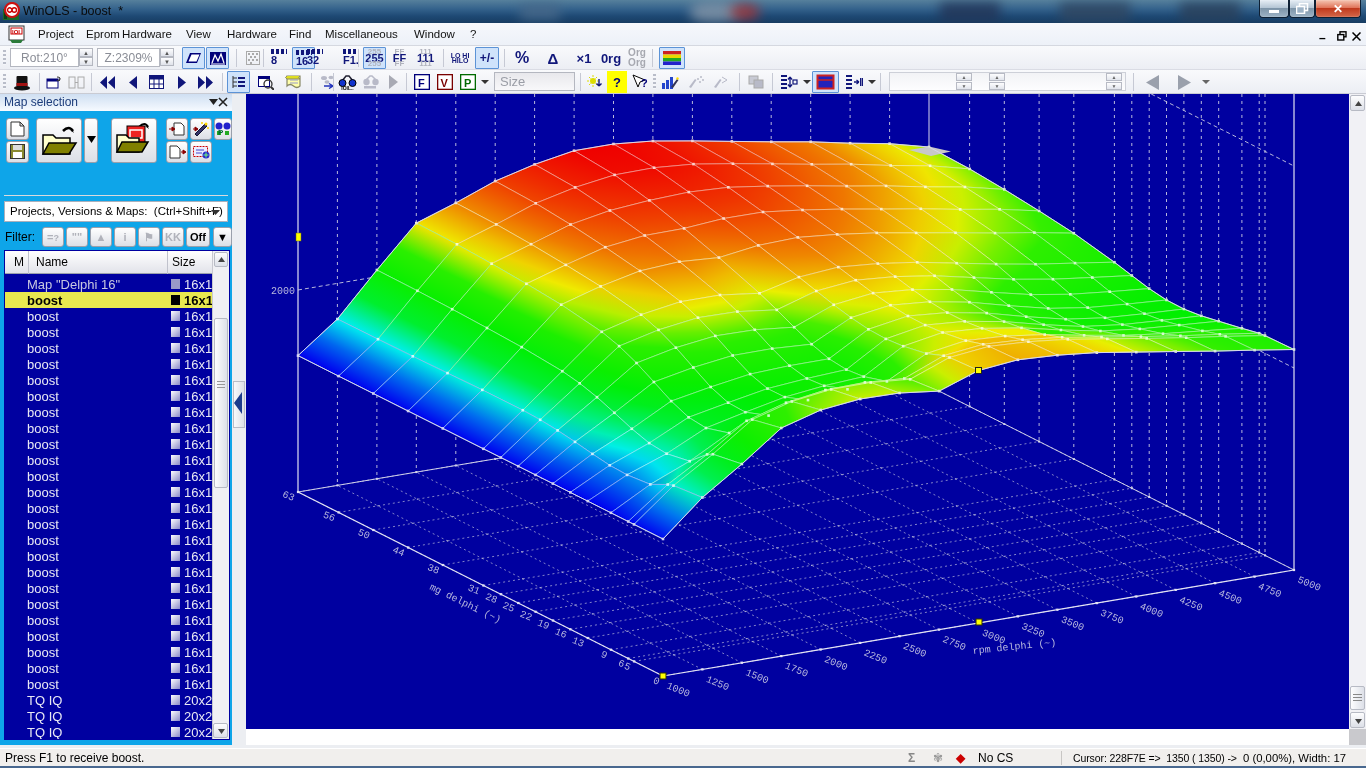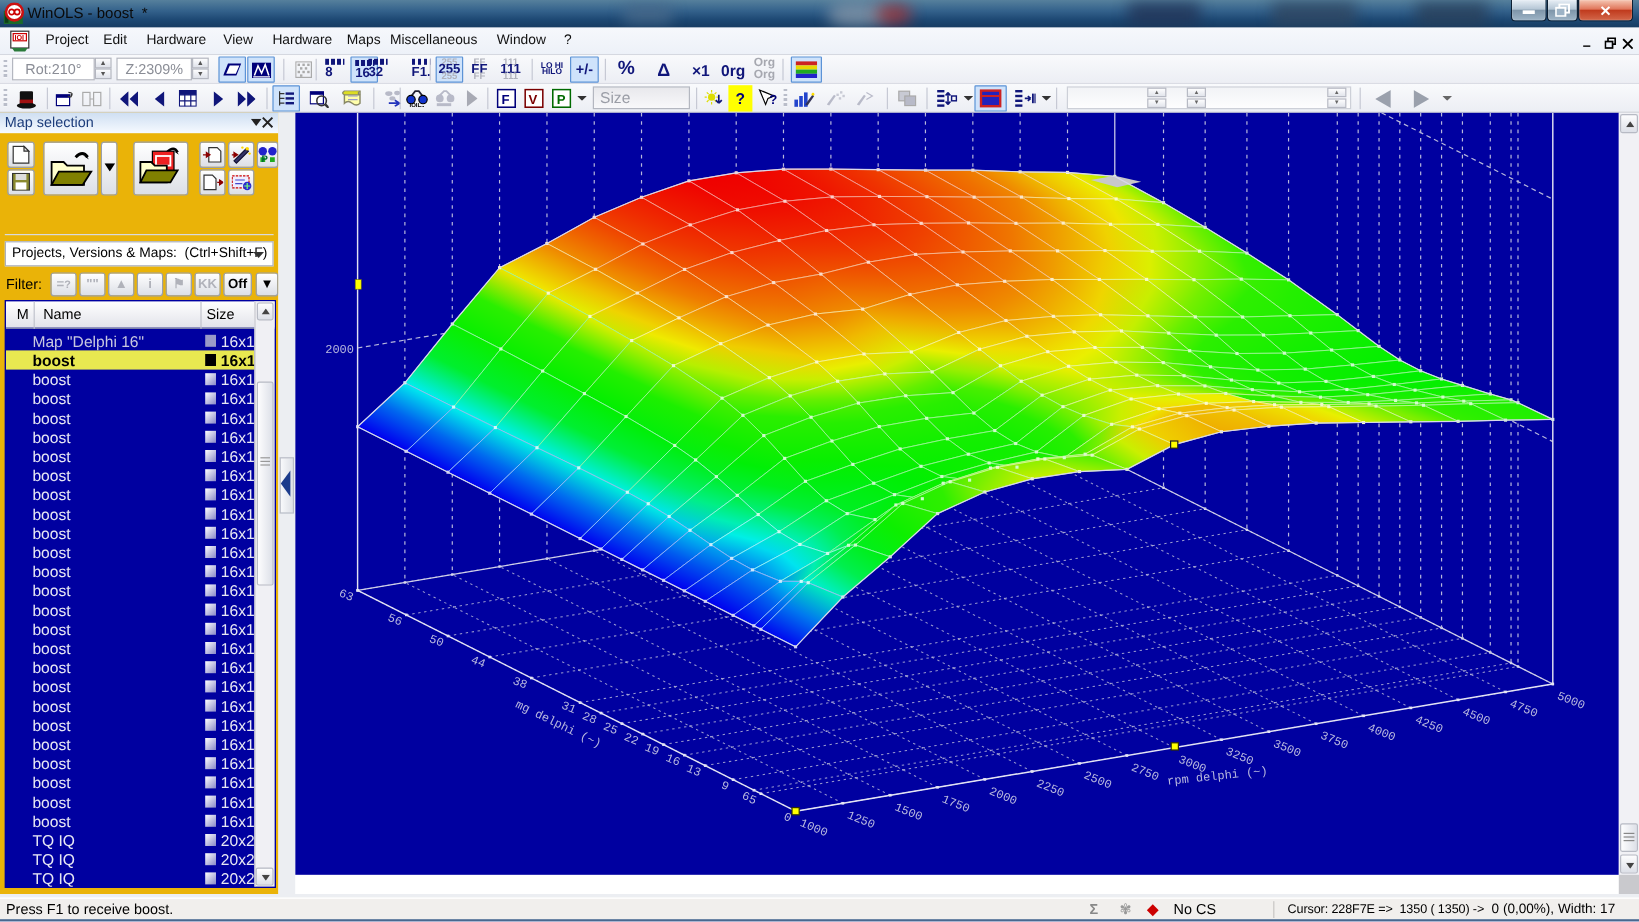--- a/index.html
+++ b/index.html
@@ -32,21 +32,21 @@
 .tbtn { position:absolute; top:1px; height:22px; display:flex; align-items:center; justify-content:center;
   font-size:11px; color:#10167a; font-weight:bold; }
 .tbtn.on { background:#cfe3fb; border:1px solid #5c93d6; border-radius:1px; }
 .tbtn.gray { color:#a6a8b0; }
 .spinbox { position:absolute; top:2px; height:19px; background:#fff; border:1px solid #b4b7c0;
   font-size:12px; color:#8a8d96; text-align:center; line-height:18px; }
 .spinner { position:absolute; top:2px; width:14px; height:19px; }
 .spinner div { position:absolute; left:0; width:14px; height:9px; background:linear-gradient(#fdfdfe,#dfe2ea); border:1px solid #b4b7c0; font-size:6px; line-height:8px; text-align:center; color:#555; }
 
 
-#panel { left:0; top:94px; width:232px; height:651px; background:#eab308; }
+#panel { left:0; top:94px; width:232px; height:651px; background:#0ea5e9; }
 #panel-header { position:absolute; left:0; top:0; width:232px; height:17px;
   background:linear-gradient(#cfdff2,#f6faff); font-size:12px; color:#1c3c7a; padding-left:4px; line-height:16px; }
 .pbtn { position:absolute; border:1px solid #9aa0ac; border-radius:3px; background:linear-gradient(#ffffff,#dcdfe6); }
 #session { position:absolute; left:5px; top:72px; width:221px; height:22px; border:1px solid #9aa0ac; border-radius:3px;
   background:linear-gradient(#fbfbfc,#dfe2e8); font-size:12px; color:#000; text-align:center; line-height:21px; }
 #combo { position:absolute; left:4px; top:107px; width:224px; height:21px; background:#fff; border:1px solid #aab0bc;
   font-size:11.5px; color:#000; line-height:19px; padding-left:5px; white-space:nowrap; overflow:hidden; }
 #filter-row { position:absolute; left:0; top:133px; width:232px; height:22px; font-size:12px; color:#000; }
 .fbtn { position:absolute; top:0; width:22px; height:20px; border:1px solid #9aa0ac; border-radius:3px;
   background:linear-gradient(#ffffff,#dcdfe6); color:#b0b2ba; font-size:11px; font-weight:bold; text-align:center; line-height:18px; }
@@ -118,25 +118,25 @@
         <rect x="0.5" y="3.5" width="8" height="7" fill="#9db3c6" stroke="#fff" stroke-width="1.6"></rect>
       </svg>
     </div>
     <div class="wbtn close" style="left:1315px;width:46px">
         <span style="top:2px;font-size:12px">✕</span>
       </div>
   </div>
 
   <div id="menubar" class="abs">
     <div class="menu-item" style="left:38px">Project</div>
-      <div class="menu-item" style="left:86px">Edit</div>
+      <div class="menu-item" style="left:86px">Eprom</div>
       <div class="menu-item" style="left:122px">Hardware</div>
       <div class="menu-item" style="left:186px">View</div>
       <div class="menu-item" style="left:227px">Hardware</div>
-      <div class="menu-item" style="left:289px">Maps</div>
+      <div class="menu-item" style="left:289px">Find</div>
       <div class="menu-item" style="left:325px">Miscellaneous</div>
       <div class="menu-item" style="left:414px">Window</div>
       <div class="menu-item" style="left:470px">?</div>
       <div class="mdibtn" style="left:1319px;top:8px">–</div>
       <svg class="abs" style="left:1337px;top:8px" width="10" height="10" viewBox="0 0 10 10">
         <rect x="3" y="0.8" width="6" height="5" fill="none" stroke="#000" stroke-width="1.4"></rect>
         <rect x="0.8" y="3.6" width="6" height="5.4" fill="#eef2fa" stroke="#000" stroke-width="1.4"></rect>
       </svg>
       <svg class="abs" style="left:1352px;top:9px" width="9" height="9">
         <path d="M0.5 0.5 L8.5 8.5 M8.5 0.5 L0.5 8.5" stroke="#000" stroke-width="1.5"></path>

